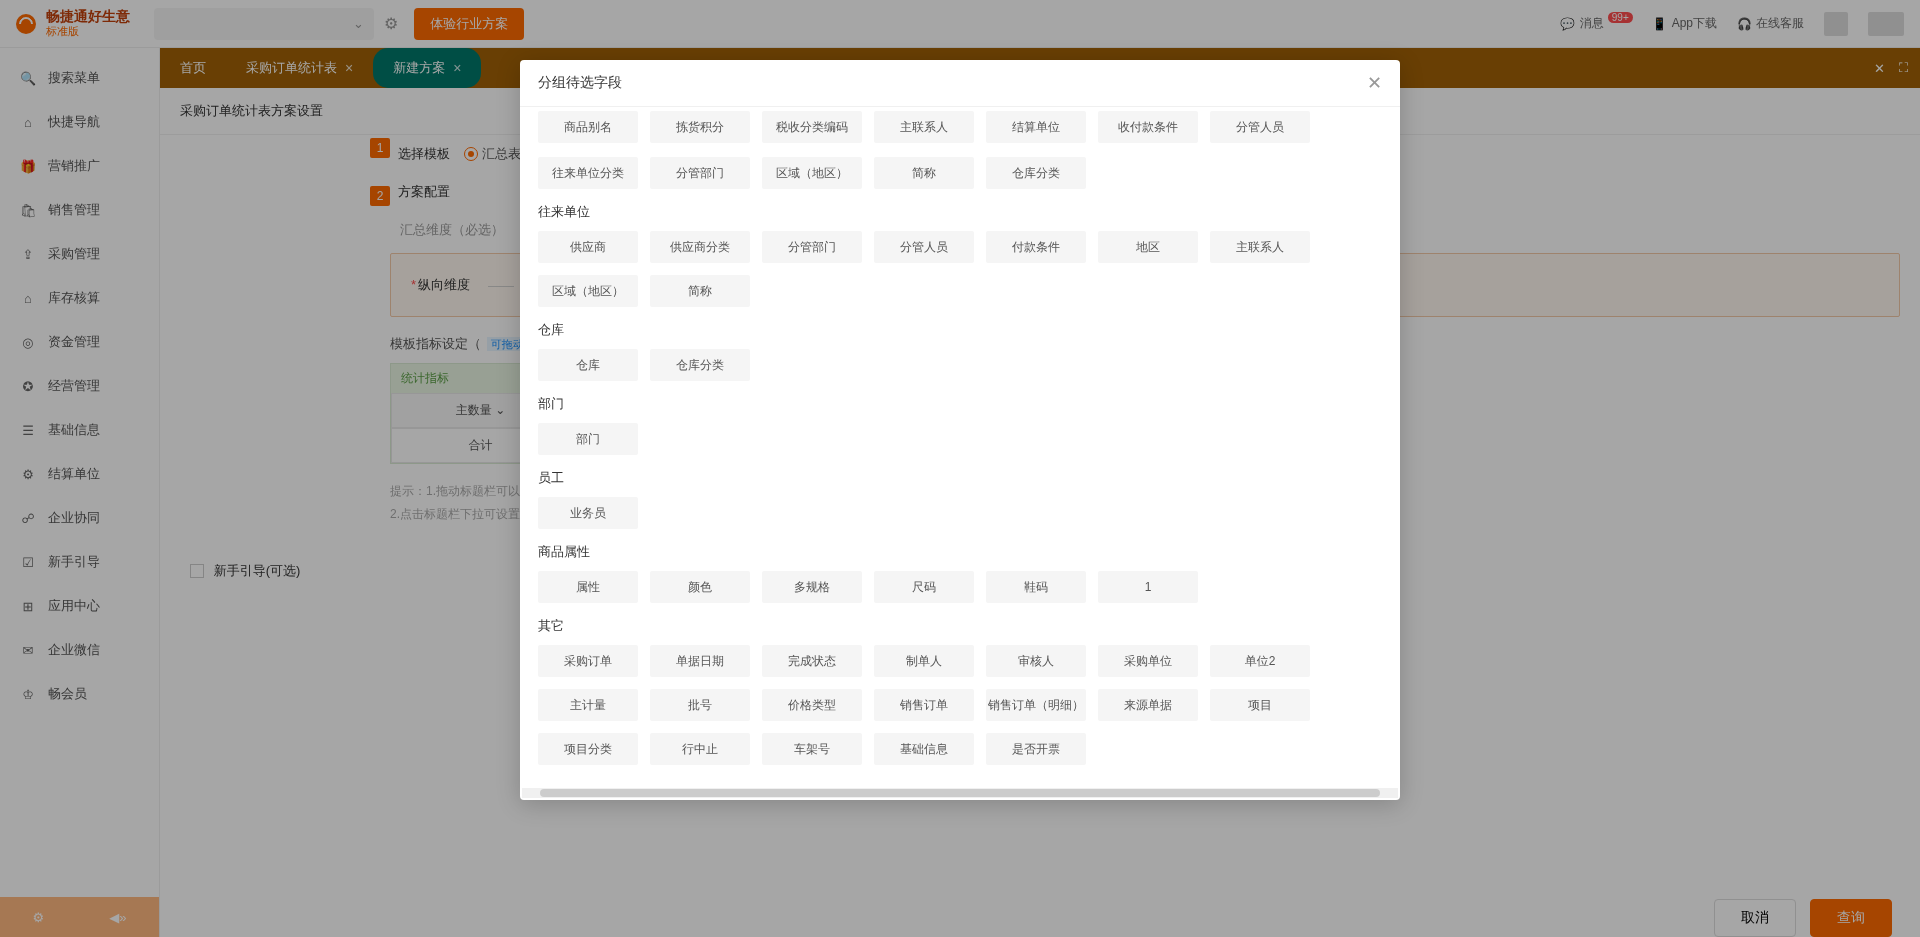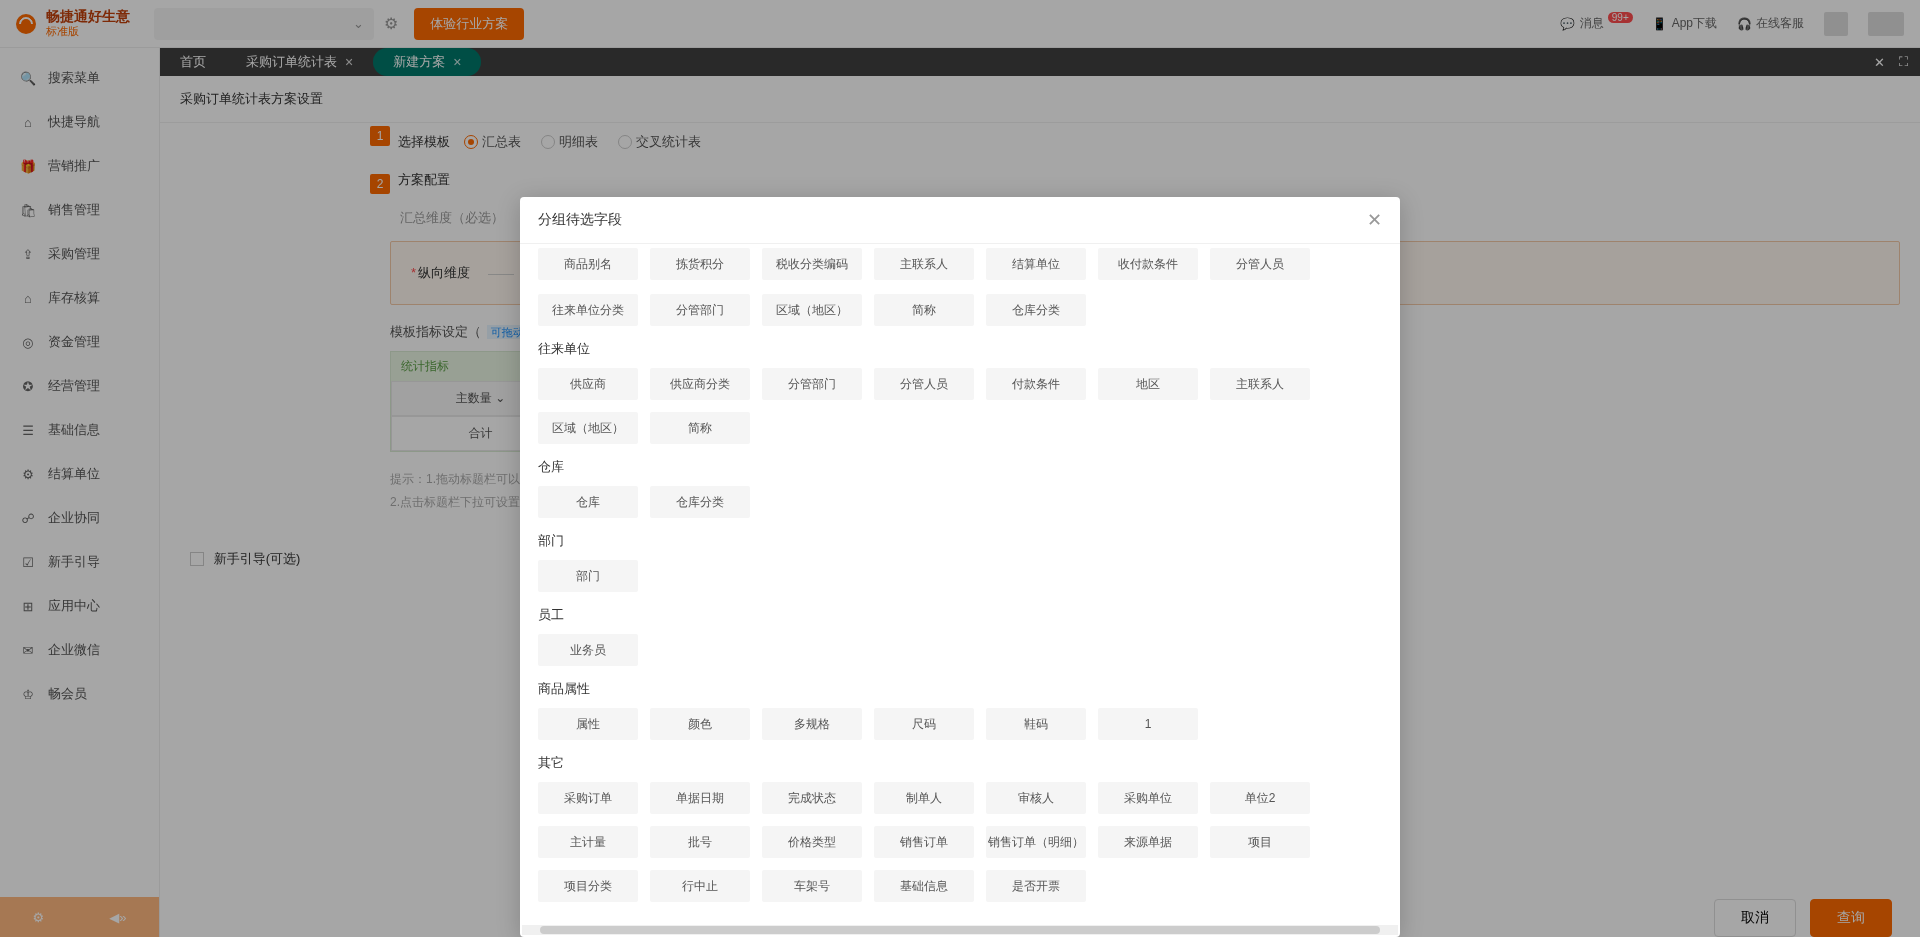--- a/index.html
+++ b/index.html
@@ -26,21 +26,21 @@
 
 .body { flex: 1; display: flex; min-height:0;}
 .sidebar { width: 160px; background: #fff; border-right: 1px solid #eee; display:flex; flex-direction:column;}
 .sidebar-items { flex:1; padding-top:8px;}
 .sidebar-item { display: flex; align-items: center; gap: 12px; padding: 0 20px; height: 44px; color: #555; cursor:pointer;}
 .sidebar-item .icon { width:16px; text-align:center; color:#666;}
 .sidebar-footer { height: 40px; background: #ffb980; display: flex; align-items:center; justify-content:space-around; color:#fff;}
 
 
 .main { flex: 1; display: flex; flex-direction: column; min-width:0;}
-.tabs { height: 28px; background: #404040; display: flex; align-items: stretch; color: #fff; }
+.tabs { height: 40px; background: #a16207; display: flex; align-items: stretch; color: #fff; }
 .tab { padding: 0 20px; display: flex; align-items: center; gap: 8px; position:relative; cursor:pointer;}
 .tab.active { background: #00796b; border-radius: 15px; }
 .tab-close { font-size: 14px; opacity: .8;}
 .tabs-right { margin-left:auto; display:flex; align-items:center; gap:14px; padding-right:12px;}
 
 .content { flex:1; background:#fff; padding: 0; overflow:auto; position:relative;}
 .page-title { padding: 14px 20px; font-size: 13px; color:#333; border-bottom:1px solid #f0f0f0;}
 
 .section { padding: 10px 20px 0 200px; position:relative;}
 .step-badge { position:absolute; left:210px; top:3px; width:20px; height:20px; background:#ff6a00; color:#fff; font-size:12px; display:flex;align-items:center;justify-content:center; border-radius:2px;}
@@ -69,21 +69,21 @@
 
 .hints { color:#aaa; font-size:12px; margin:16px 0 0 0; line-height:1.9;}
 .save-row { padding: 16px 20px; }
 .checkbox { width:14px; height:14px; border:1px solid #ccc; display:inline-block; vertical-align:middle; margin-right:6px;}
 
 .footer-bar { position:absolute; bottom:0; right:0; left:160px; height:70px; display:flex; align-items:flex-end; justify-content:flex-end; gap:14px; padding:0 28px; background:rgba(255,255,255,0);}
 .btn { height:38px; padding:0 26px; border-radius:4px; border:1px solid #ddd; background:#fff; cursor:pointer; font-size:14px;}
 .btn-primary { background:#ff6a00; color:#fff; border-color:#ff6a00;}
 
 
-.overlay { position:absolute; inset:0; background:rgba(0,0,0,.35); display:flex; align-items:flex-end; justify-content:center; padding-top:120px;}
+.overlay { position:absolute; inset:0; background:rgba(0,0,0,.35); display:flex; align-items:flex-start; justify-content:center; padding-top:60px;}
 .modal { width: 880px; background:#fff; border-radius:4px; display:flex; flex-direction:column; max-height:740px; box-shadow:0 4px 24px rgba(0,0,0,.2);}
 .modal-head { display:flex; align-items:center; justify-content:space-between; padding:12px 18px; border-bottom:1px solid #f0f0f0;}
 .modal-title { font-size:14px;}
 .modal-close { font-size:18px; color:#999; cursor:pointer;}
 .modal-body { padding: 4px 18px 10px 18px; overflow:auto;}
 .chip-row { display:flex; flex-wrap:wrap; gap:12px; margin-bottom:14px;}
 .group-title { font-size:13px; color:#333; margin: 6px 0 10px 0; font-weight:500;}
 .chip { width:100px; height:32px; background:#f5f5f5; display:flex; align-items:center; justify-content:center; font-size:12px; color:#555; cursor:pointer; border-radius:2px;}
 .modal-scrollbar { height:10px; background:#f0f0f0; margin:0 2px 2px 2px; position:relative;}
 .modal-scrollbar::after{ content:''; position:absolute; left:18px; right:18px; top:1px; height:8px; background:#ccc; border-radius:4px;}

